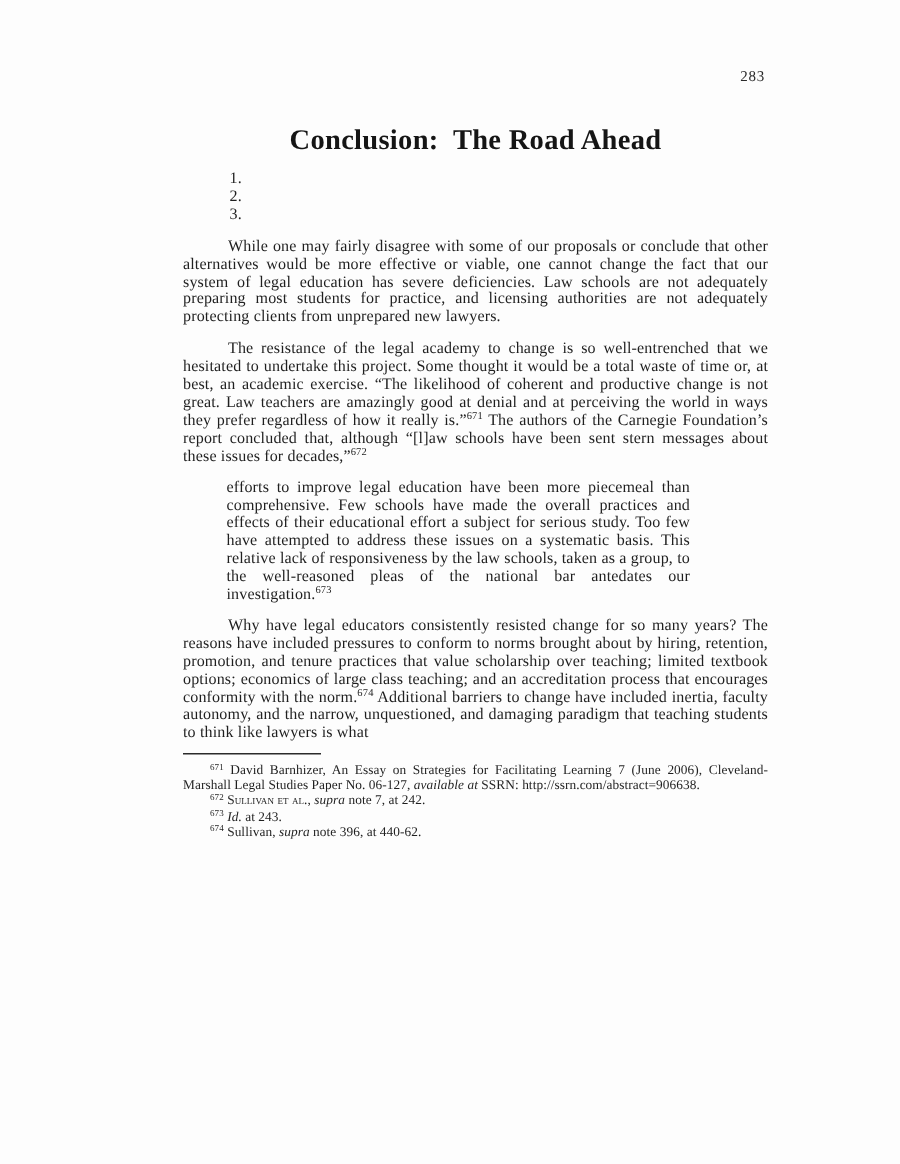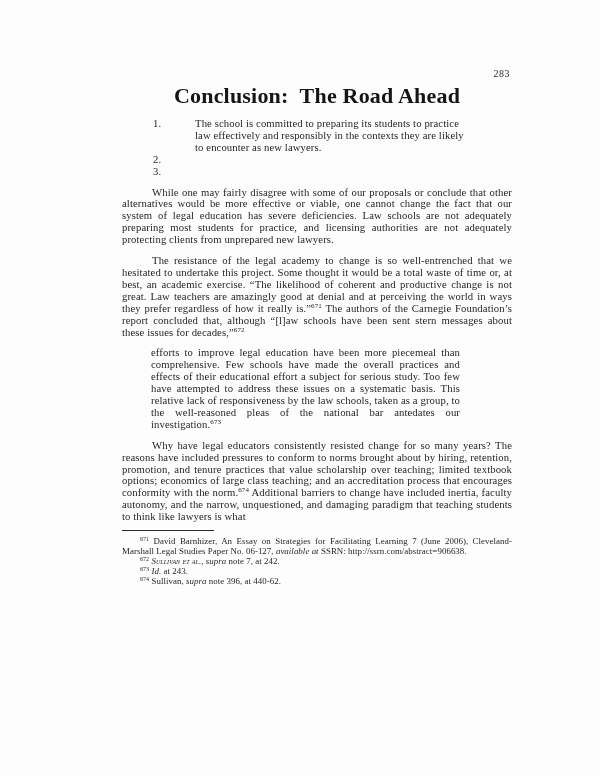--- a/index.html
+++ b/index.html
@@ -16,30 +16,30 @@
     color: #1f1f1f;
     overflow: hidden;
   }
   .content {
     position: absolute;
     left: 122px; top: 0;
     width: 390px;
   }
   .page-number {
     position: absolute;
-    top: 68px; right: 2px;
+    top: 46px; right: 2px;
     font-size: 10px;
     letter-spacing: 0.5px;
     color: #2a2a2a;
   }
   .title {
     margin: 0;
     padding-top: 83px;
     text-align: center;
-    font-size: 22px;
+    font-size: 19px;
     font-weight: bold;
     letter-spacing: 0.2px;
     white-space: pre-wrap;
     color: #151515;
   }
   .body-text { margin-top: 9px; }
   .para {
     margin: 9px 0 0 0;
     font-size: 10.7px;
     line-height: 11.9px;
@@ -84,34 +84,33 @@
   .footnote {
     margin: 0;
     font-size: 8.9px;
     line-height: 10.1px;
     text-align: justify;
     text-indent: 18px;
     letter-spacing: 0.05px;
   }
   .footnote .sup { font-size: 6px; vertical-align: 3px; }
   .it { font-style: italic; }
-  .sc { font-variant: small-caps; font-style: italic; }
+  .sc { font-variant: small-caps; }
 </style>
 </head>
 <body>
 
 <div class="page">
   <div class="content">
     <div class="page-number">283</div>
     <h1 class="title">Conclusion:  The Road Ahead</h1>
     <div class="body-text" id="body-blocks">
         <div class="list">
           <div class="list-item">
             <span class="list-num">1.</span>
-            <span class="list-text"><span>The school is committed to preparing its students to practice law effectively and responsibly in the contexts they are likely to encounter as new lawyers.</span></span>
           </div>
           <div class="list-item">
             <span class="list-num">2.</span>
           </div>
           <div class="list-item">
             <span class="list-num">3.</span>
           </div>
         </div>
         <p class="para"><span>While one may fairly disagree with some of our proposals or conclude that other alternatives would be more effective or viable, one cannot change the fact that our system of legal education has severe deficiencies.  Law schools are not adequately preparing most students for practice, and licensing authorities are not adequately protecting clients from unprepared new lawyers.</span></p>
         <p class="para"><span>The resistance of the legal academy to change is so well-entrenched that we hesitated to undertake this project.  Some thought it would be a total waste of time or, at best, an academic exercise.  “The likelihood of coherent and productive change is not great.  Law teachers are amazingly good at denial and at perceiving the world in ways they prefer regardless of how it really is.”</span><span class="sup">671</span><span>  The authors of the Carnegie Foundation’s report concluded that, although “[l]aw schools have been sent stern messages about these issues for decades,”</span><span class="sup">672</span></p>

